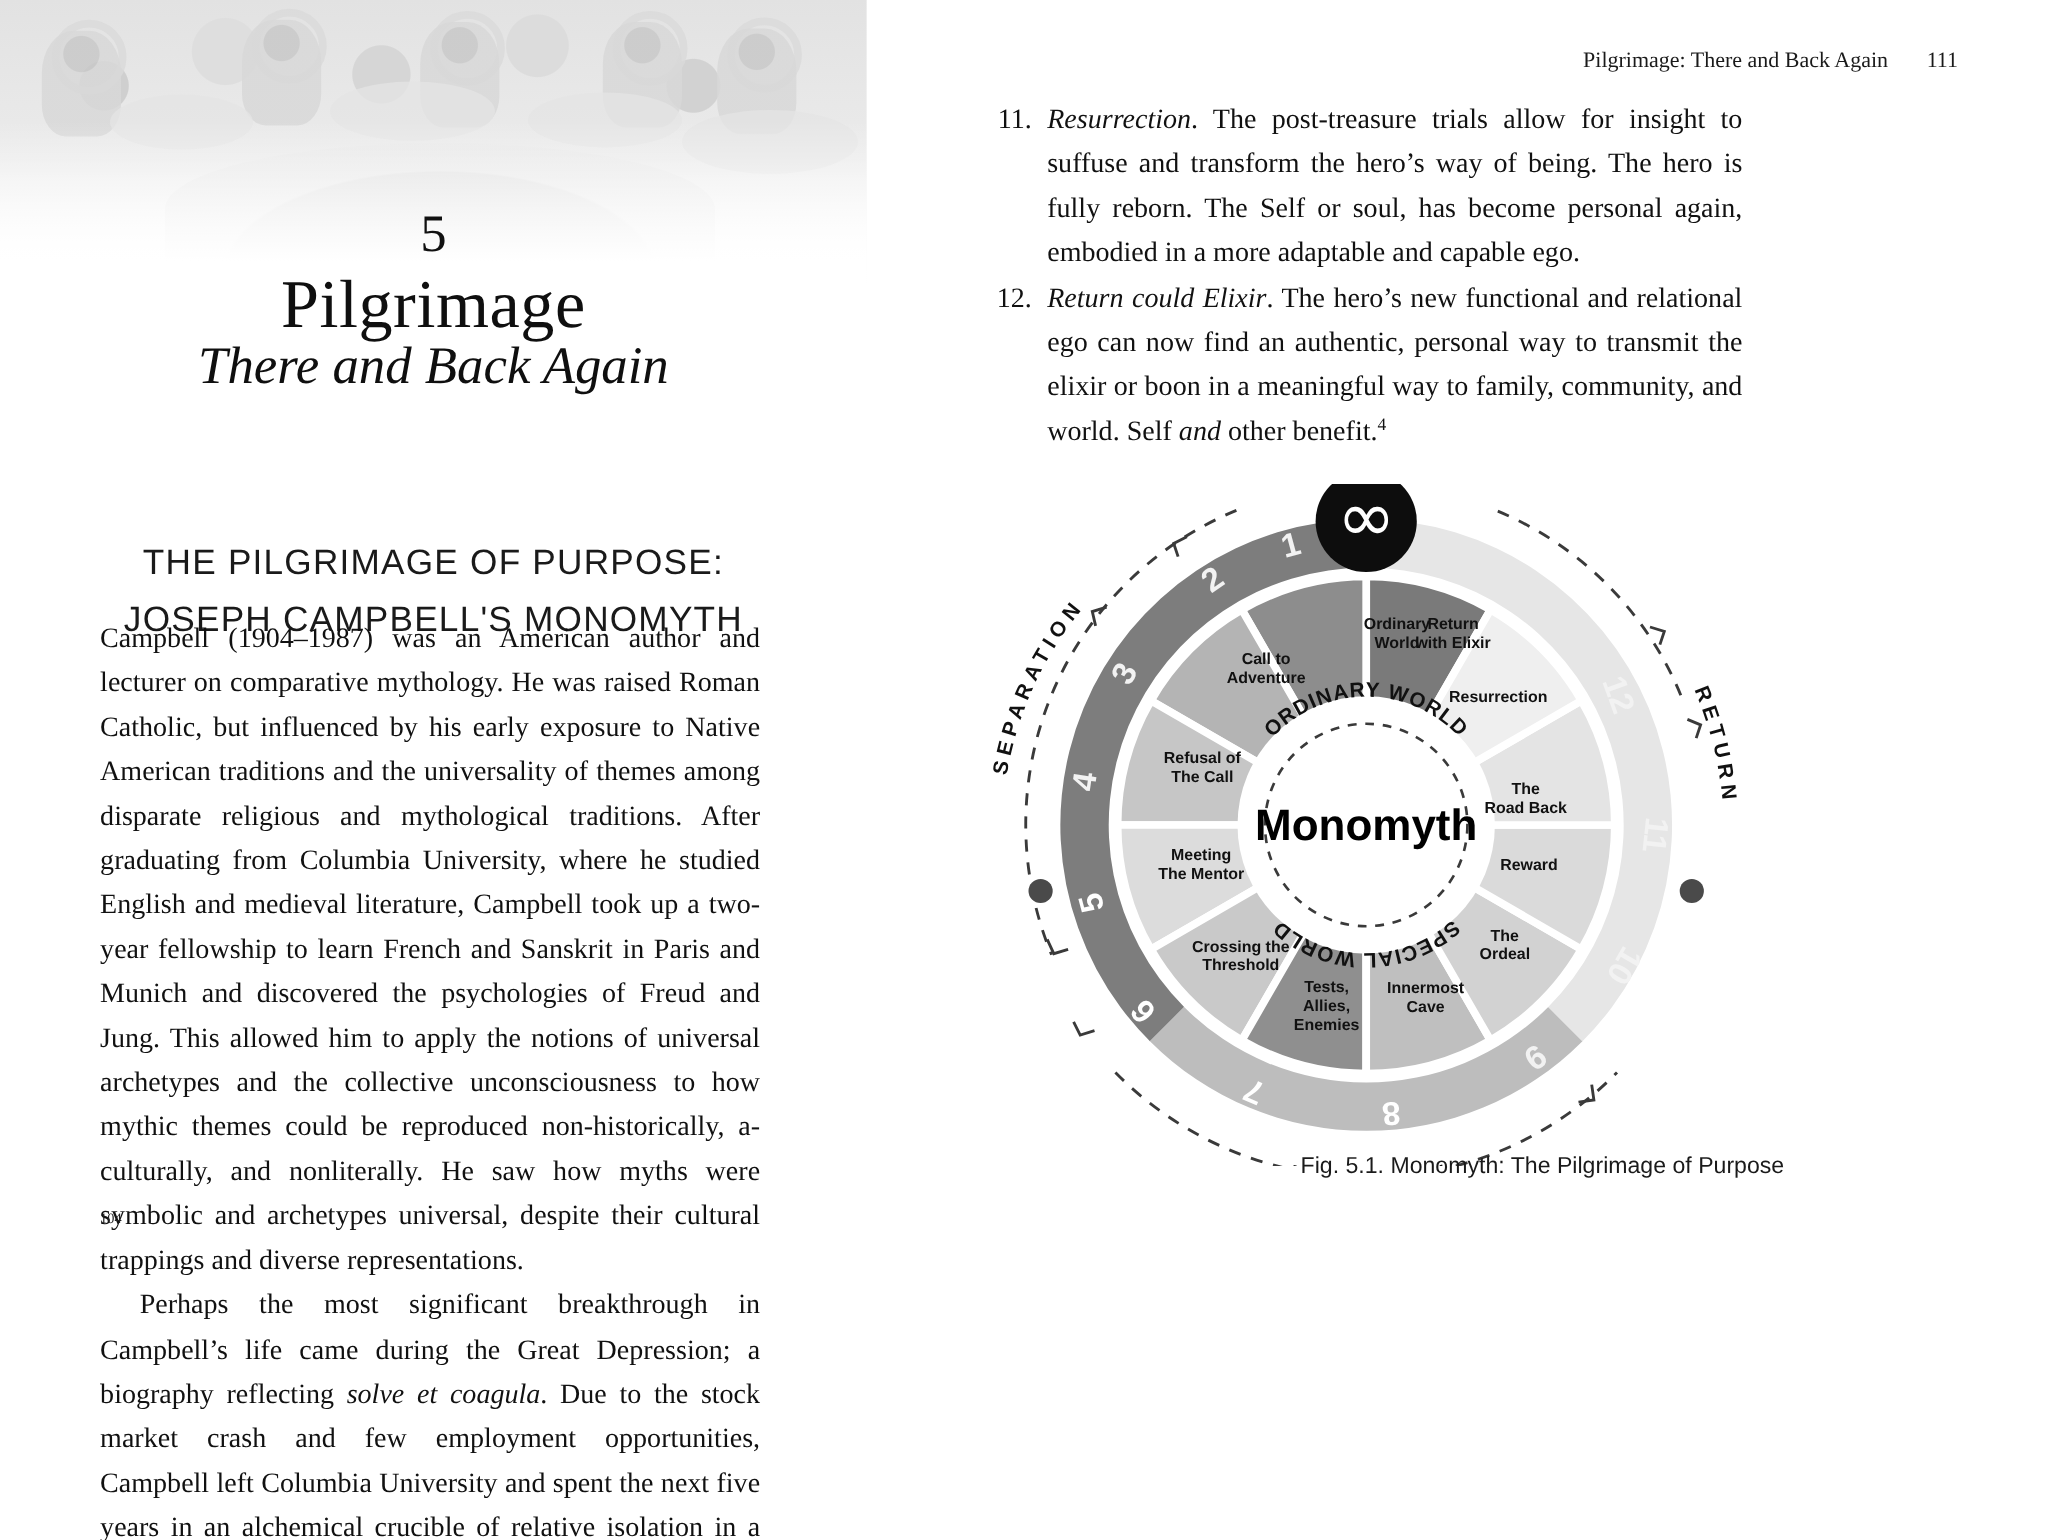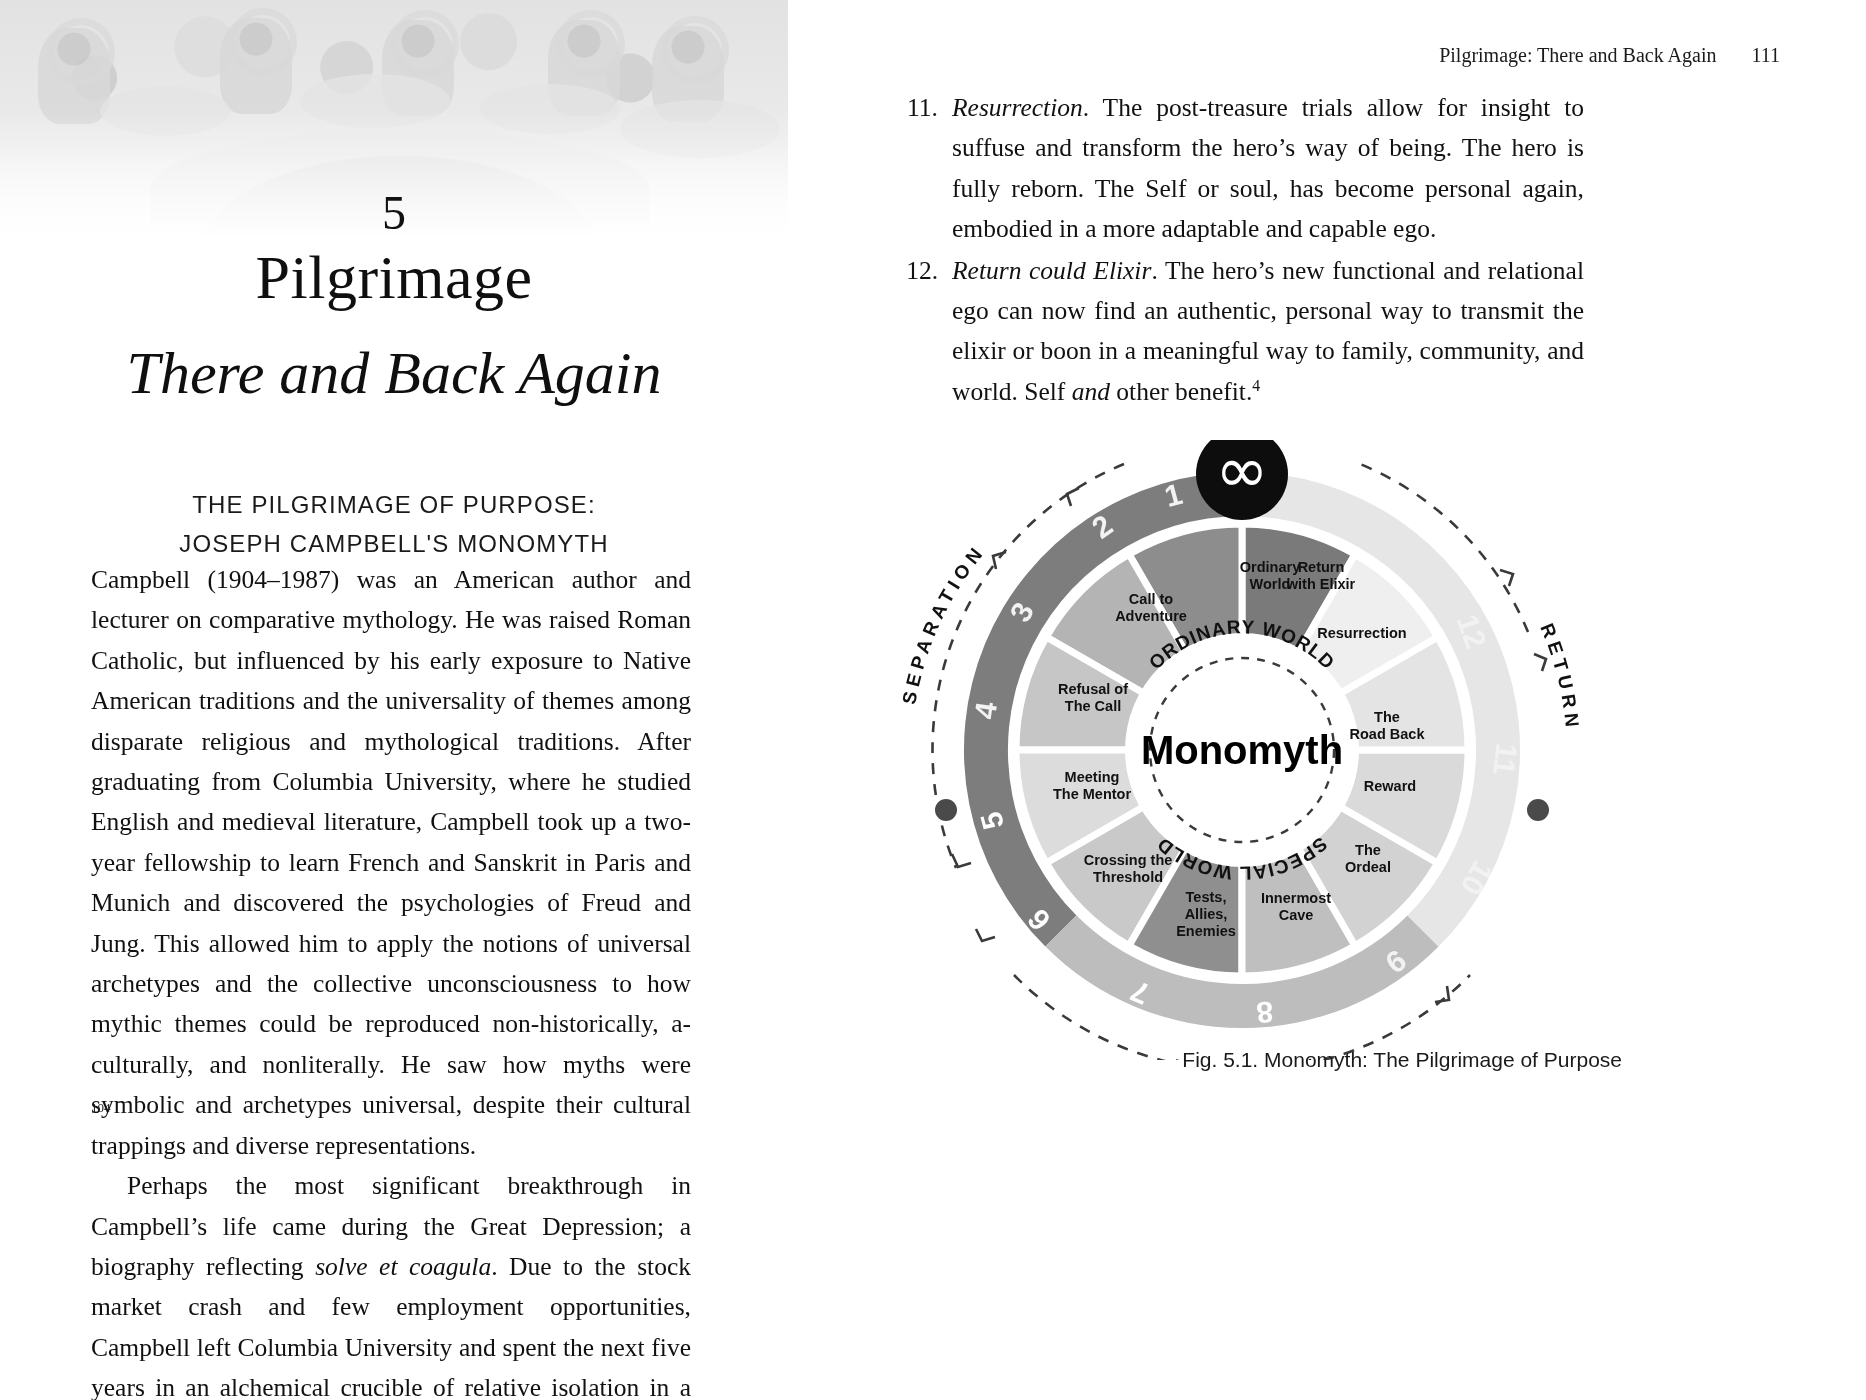--- a/index.html
+++ b/index.html
@@ -20,24 +20,24 @@
   .d1{left:38px;top:28px;} .d2{left:220px;top:18px;} .d3{left:382px;top:20px;} .d4{left:548px;top:20px;} .d5{left:652px;top:26px;}
   .halo{position:absolute;width:54px;height:54px;border-radius:50%;border:7px solid #d9d9d9;opacity:.8;}
   .h1{left:47px;top:18px;} .h2{left:229px;top:8px;} .h3{left:391px;top:10px;} .h4{left:557px;top:10px;} .h5{left:661px;top:16px;}
   .scroll-orn{position:absolute;left:150px;top:130px;width:500px;height:120px;border-radius:50% 50% 0 0;
       background:radial-gradient(ellipse at 50% 100%, #dcdcdc 0 55%, #e8e8e8 56% 100%);opacity:.65;}
   .cloud{position:absolute;border-radius:50%;background:#e4e4e4;opacity:.75;}
 
   
   .chap-num{position:absolute;left:0;top:185px;width:788px;text-align:center;font-size:48px;color:#111;}
   .chap-title{position:absolute;left:0;top:242px;width:788px;text-align:center;font-size:62px;color:#0f0f0f;letter-spacing:.5px;}
-  .chap-sub{position:absolute;left:0;top:305px;width:788px;text-align:center;font-size:60px;font-style:italic;color:#0f0f0f;margin-top:34px;}
+  .chap-sub{position:absolute;left:0;top:305px;width:788px;text-align:center;font-size:48px;font-style:italic;color:#0f0f0f;}
 
   .sec-head{position:absolute;left:94px;top:486px;width:600px;text-align:center;
-      font-family:"Liberation Sans",sans-serif;font-size:24px;letter-spacing:1.1px;color:#1a1a1a;line-height:1.62;font-weight:400;}
+      font-family:"Liberation Sans",sans-serif;font-size:32px;letter-spacing:1.1px;color:#1a1a1a;line-height:1.62;font-weight:400;}
 
   .body-col{position:absolute;left:91px;top:560px;width:600px;font-size:25.5px;line-height:1.585;color:#111;text-align:justify;}
   .body-col p{margin:0;}
   .body-col p.indent{text-indent:36px;}
   .folio-left{position:absolute;left:91px;top:1100px;font-size:13px;color:#222;}
 
   
   .run-head{position:absolute;right:86px;top:44px;font-size:20px;color:#1a1a1a;white-space:nowrap;}
   .run-head .pg{margin-left:30px;}
 

